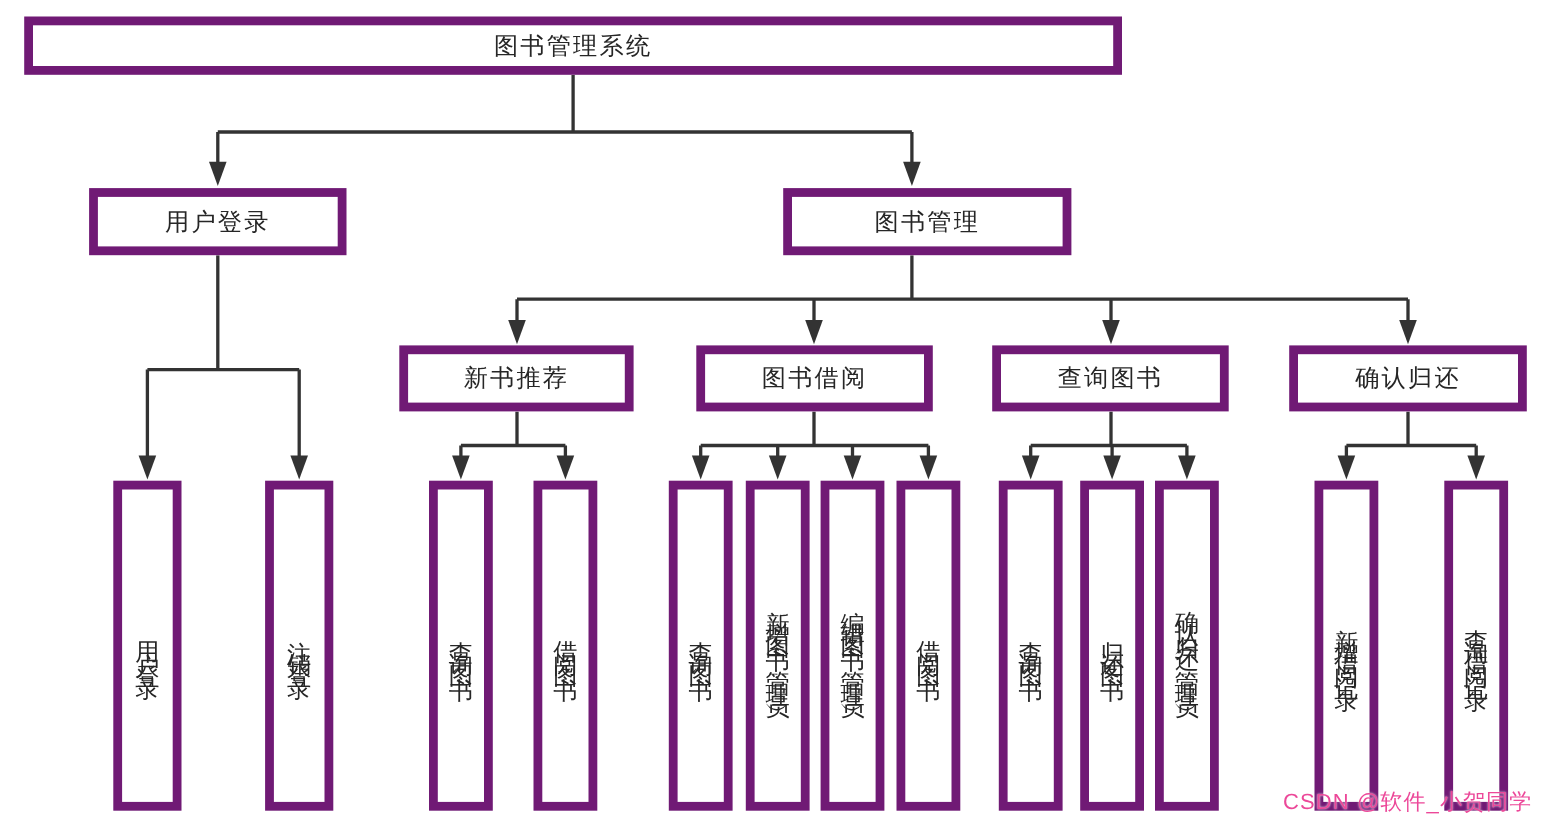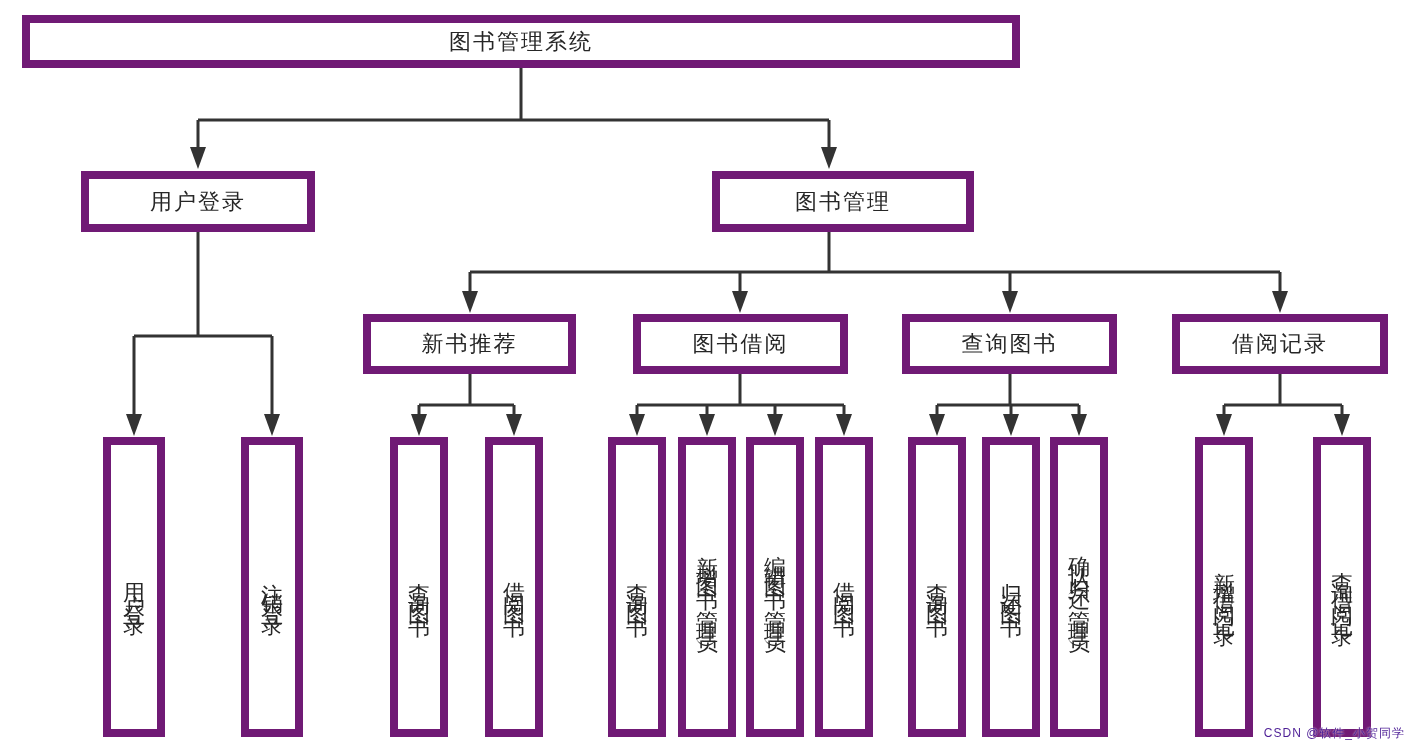--- a/index.html
+++ b/index.html
@@ -35,24 +35,24 @@
   .node.v span {
     writing-mode: vertical-rl;
     text-orientation: mixed;
     font-size: 22px;
     letter-spacing: 11px;
     line-height: 1;
     white-space: nowrap;
   }
   #watermark {
     position: absolute;
-    right: 0;
+    right: 12px;
     bottom: 5px;
-    font-size: 12px;
-    color: #4c1d95;
+    font-size: 20px;
+    color: #ec4899;
     letter-spacing: 1px;
     text-shadow: 0 0 2px #ffffff;
     white-space: nowrap;
     z-index: 5;
   }
 </style>
 </head>
 <body>
 
 <div id="canvas">
@@ -132,21 +132,21 @@
   <div class="node h" style="left:633px;top:314px;width:215px;height:60px">
     <span>图书借阅</span>
   </div>
   <div class="node h" style="left:363px;top:314px;width:213px;height:60px">
     <span>新书推荐</span>
   </div>
   <div class="node h" style="left:902px;top:314px;width:215px;height:60px">
     <span>查询图书</span>
   </div>
   <div class="node h" style="left:1172px;top:314px;width:216px;height:60px">
-    <span>借阅记录</span>
+    <span>确认归还</span>
   </div>
 
   <div class="node v" style="left:103px;top:437px;width:62px;height:300px">
     <span>用户登录</span>
   </div>
   <div class="node v" style="left:241px;top:437px;width:62px;height:300px">
     <span>注销登录</span>
   </div>
 
   <div class="node v" style="left:390px;top:437px;width:58px;height:300px">

